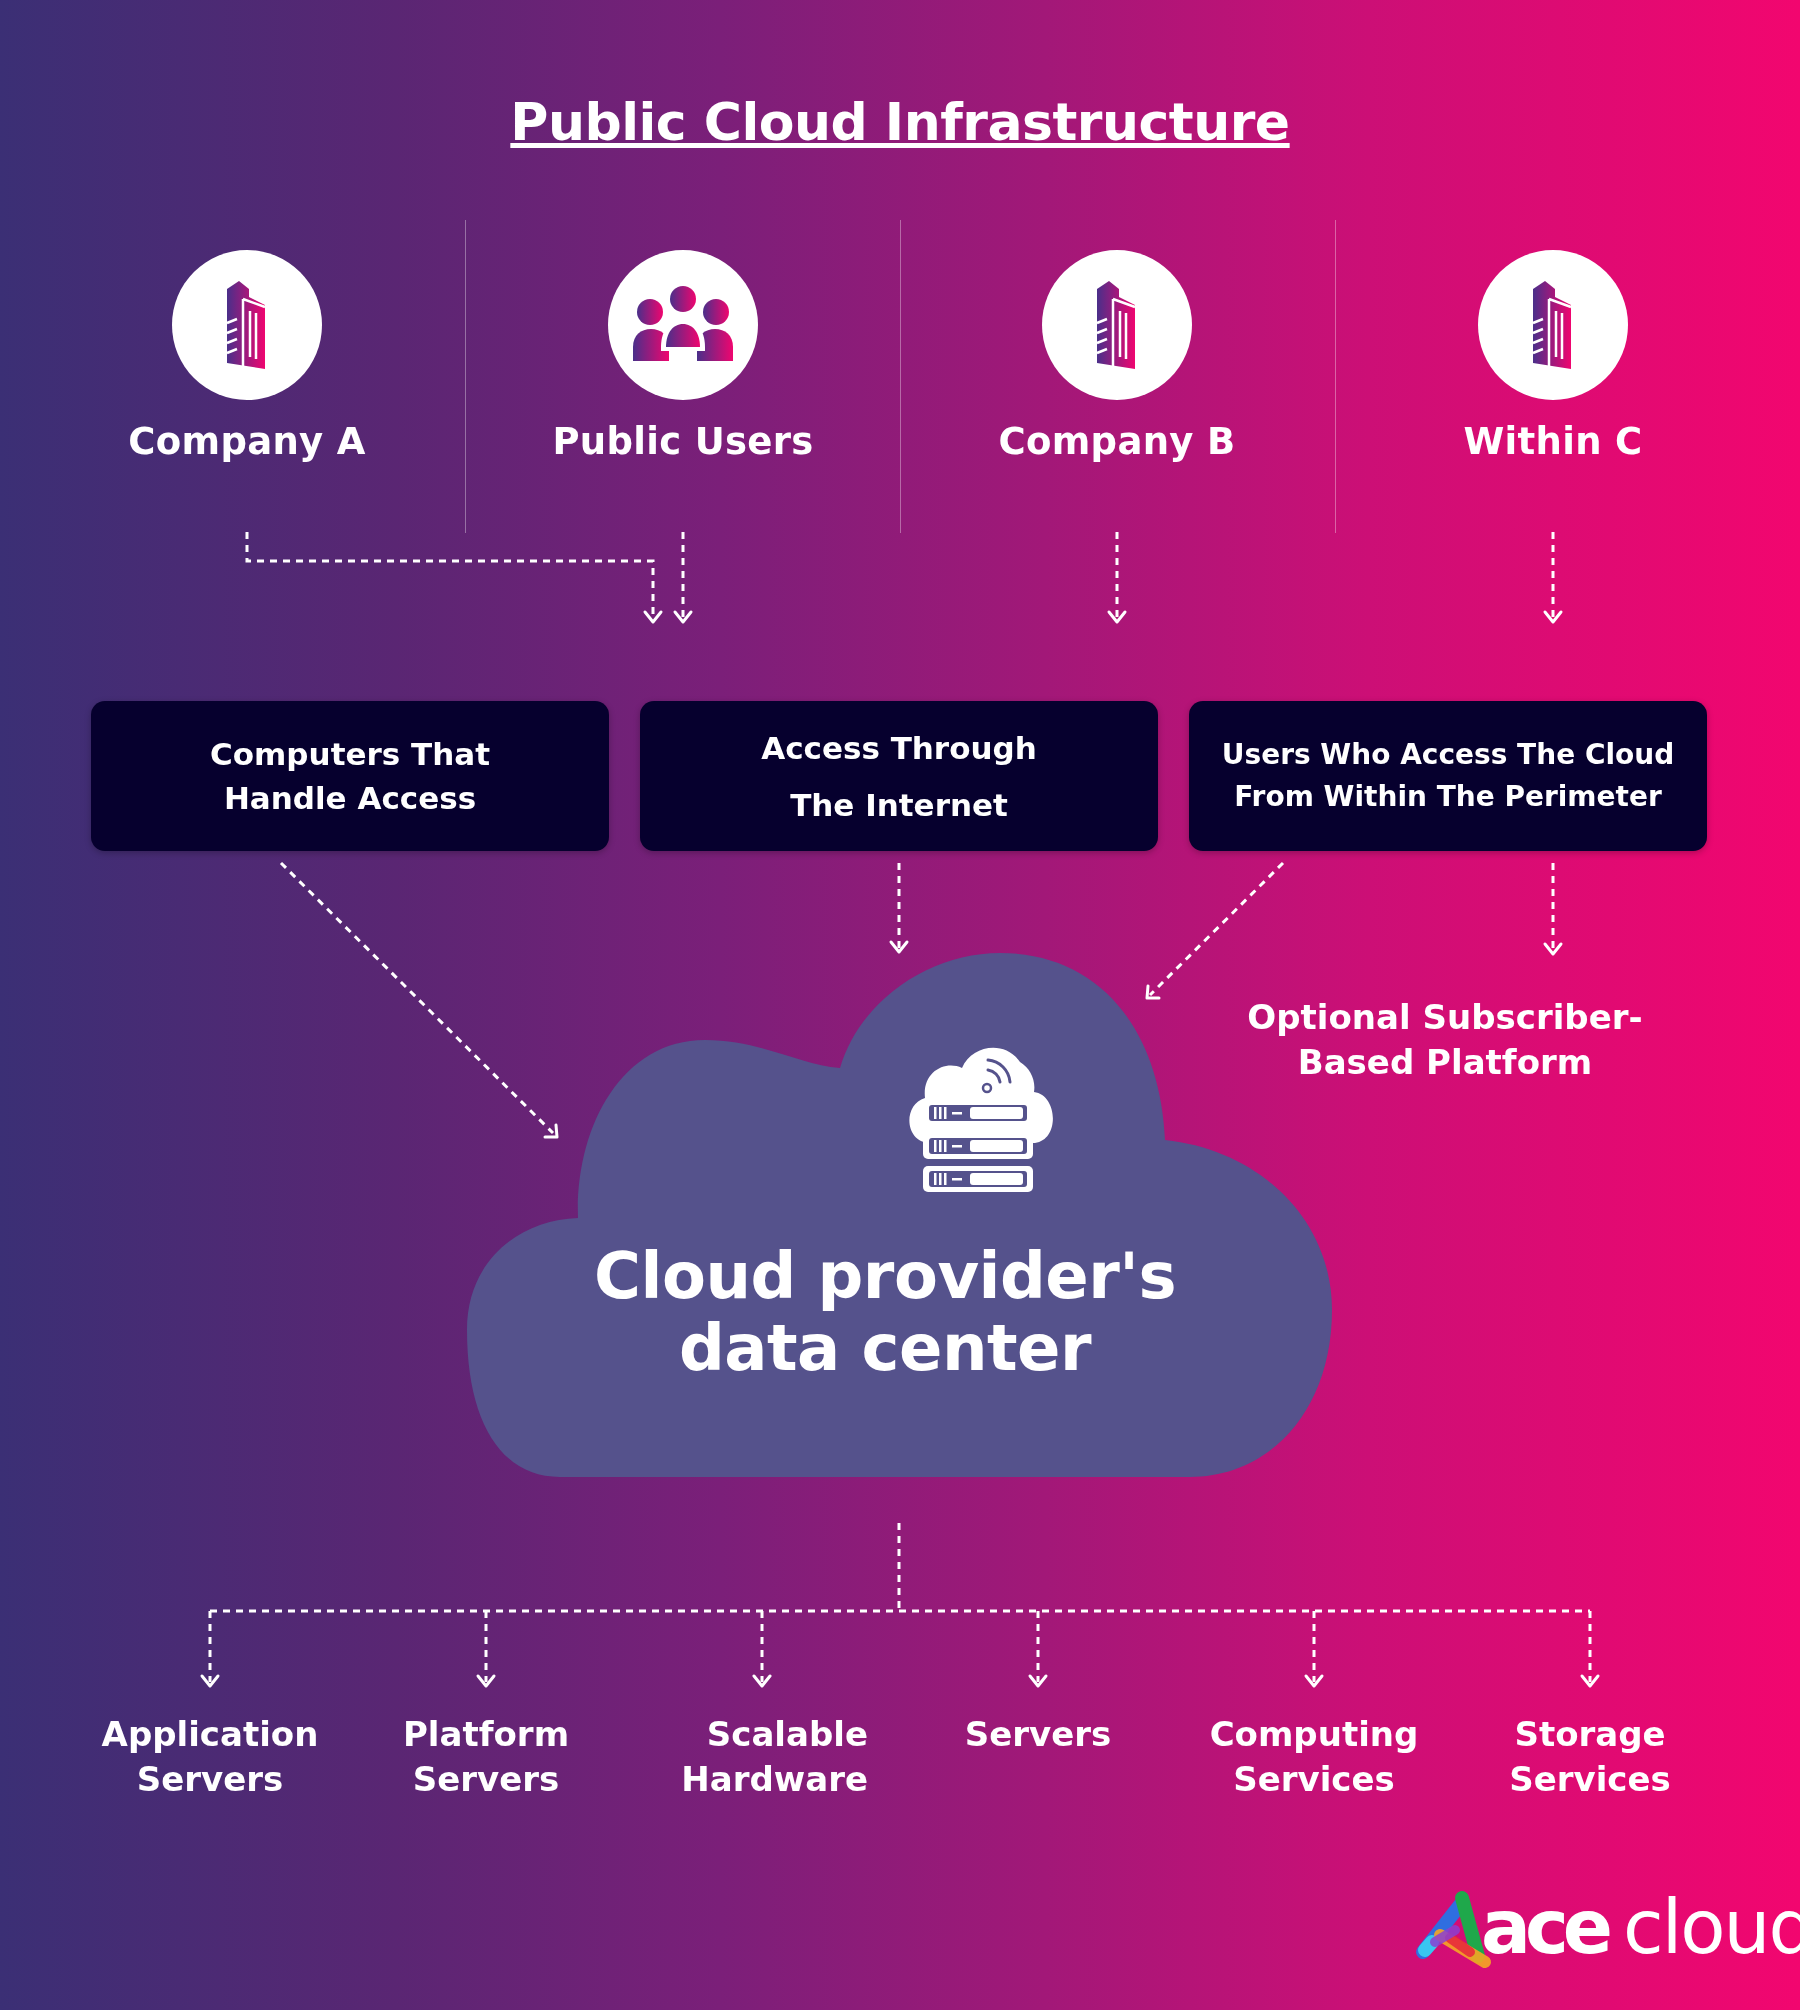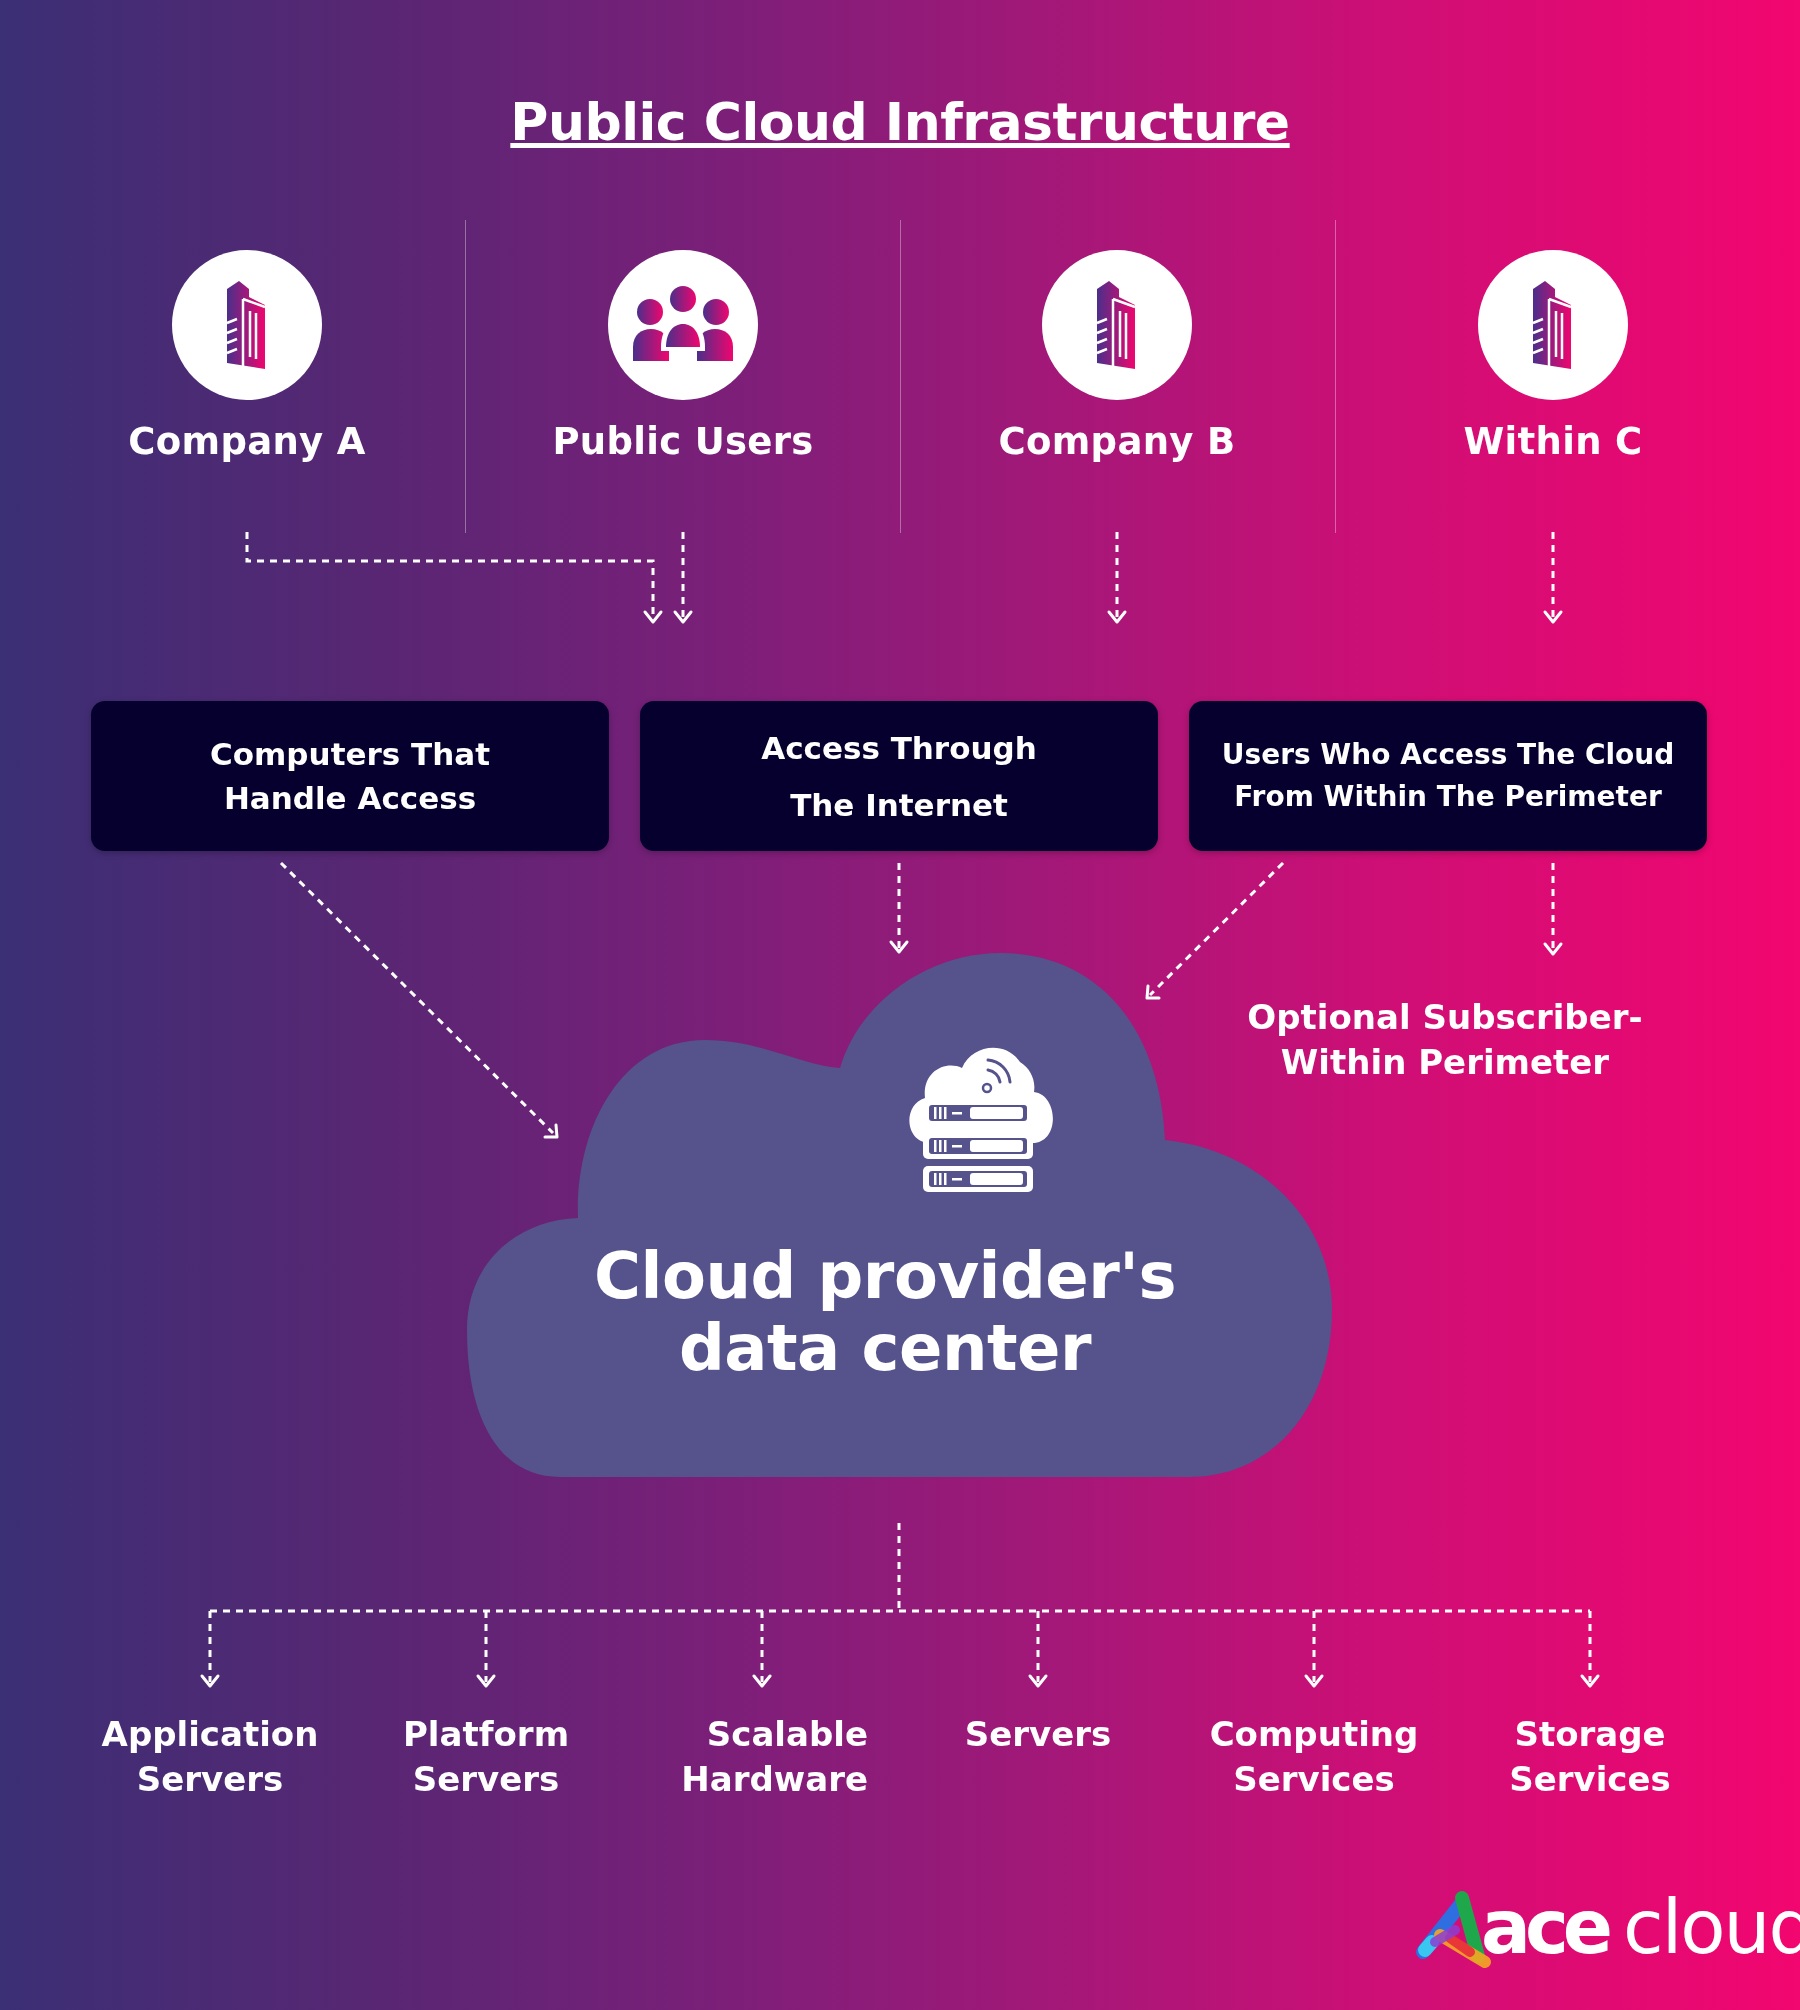--- a/index.html
+++ b/index.html
@@ -249,21 +249,21 @@
   <div class="l">Access Through</div>
   <div class="l">The Internet</div>
 </div>
 <div class="abs box small" style="left:1189px;">
   <div class="l">Users Who Access The Cloud</div>
   <div class="l">From Within The Perimeter</div>
 </div>
 
 <div class="abs perimeter">
   <div>Optional Subscriber-</div>
-  <div>Within Perimeter</div>
+  <div>Based Platform</div>
 </div>
 
 <div class="abs cloud-text">
   <div>Cloud provider's</div>
   <div>data center</div>
 </div>
 
 <div class="abs service" style="left:80px;">
   <div>Application</div>
   <div>Servers</div>

